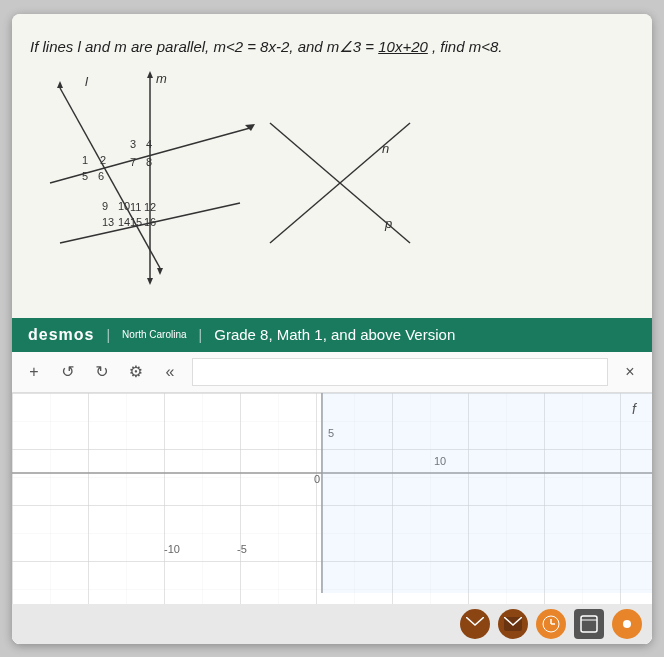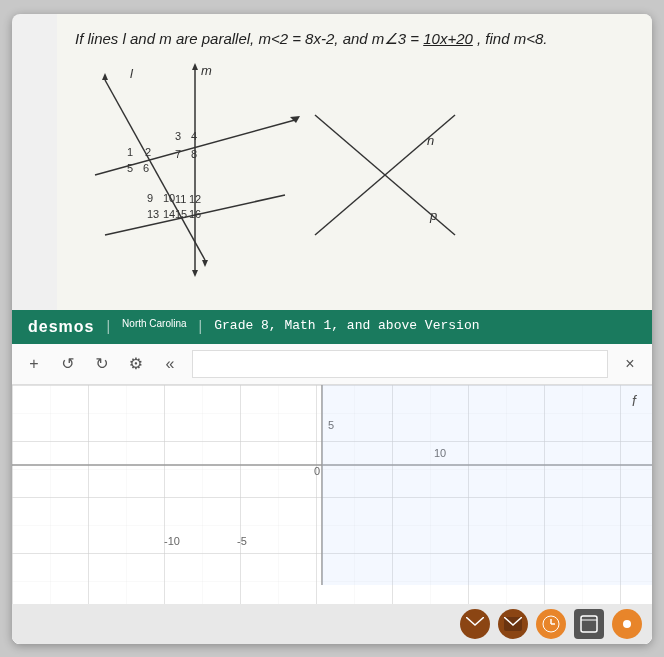--- a/index.html
+++ b/index.html
@@ -17,23 +17,22 @@
       height: 630px;
       background: #f0f0f0;
       border-radius: 8px;
       overflow: hidden;
       display: flex;
       flex-direction: column;
       box-shadow: 0 2px 10px rgba(0,0,0,0.3);
     }
     .problem-area {
       background: #f5f5f0;
-      padding: 16px 18px 10px 18px;
+      padding: 24px 18px 10px 18px;
       flex: 0 0 auto;
-      margin-left: 45px;
     }
     .problem-text {
       font-size: 15px;
       color: #222;
       margin-bottom: 12px;
       font-style: italic;
     }
     .problem-text span {
       text-decoration: underline;
     }
@@ -45,39 +44,38 @@
     .diagram-svg {
       position: absolute;
       top: 0;
       left: 0;
     }
     .desmos-bar {
       background: #1a7a5e;
       color: white;
       padding: 8px 16px;
       display: flex;
-      align-items: flex-start;
+      align-items: center;
       gap: 12px;
       font-size: 14px;
       flex: 0 0 auto;
     }
     .desmos-logo {
       font-weight: bold;
       font-size: 16px;
       letter-spacing: 1px;
     }
     .desmos-separator {
       color: rgba(255,255,255,0.6);
     }
     .desmos-region {
       font-size: 10px;
     }
     .desmos-course {
-      font-size: 13px;
-      font-family: Liberation Mono, monospace;
+      font-size: 15px;
     }
     .graph-area {
       background: white;
       flex: 1;
       position: relative;
       overflow: hidden;
     }
     .graph-toolbar {
       display: flex;
       align-items: center;

